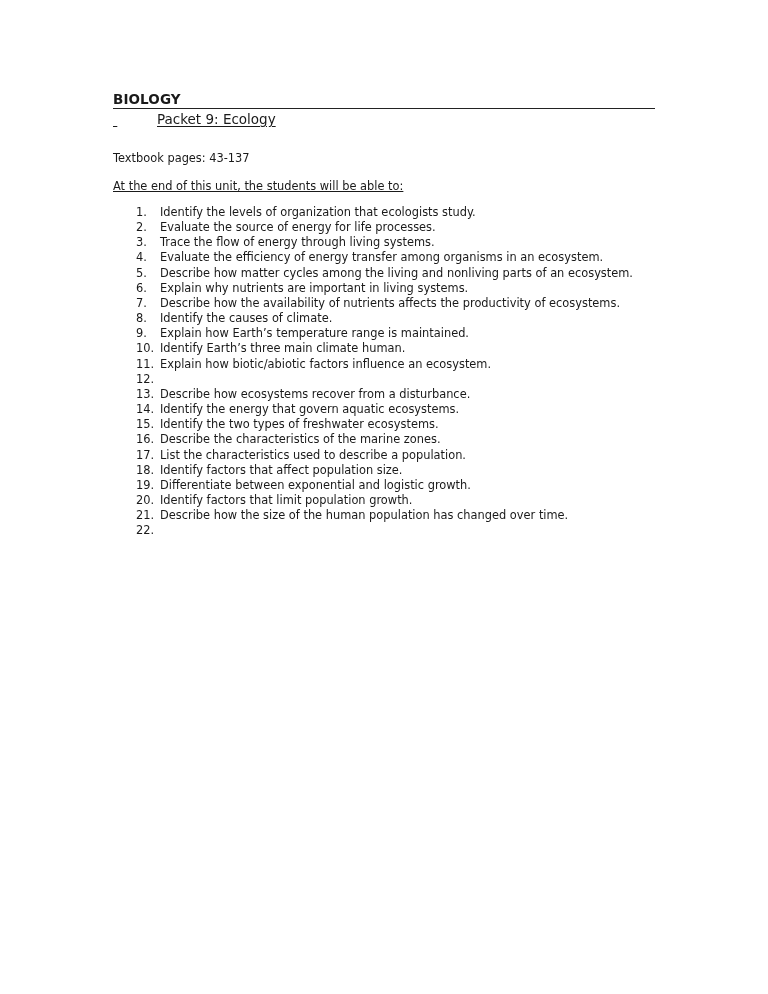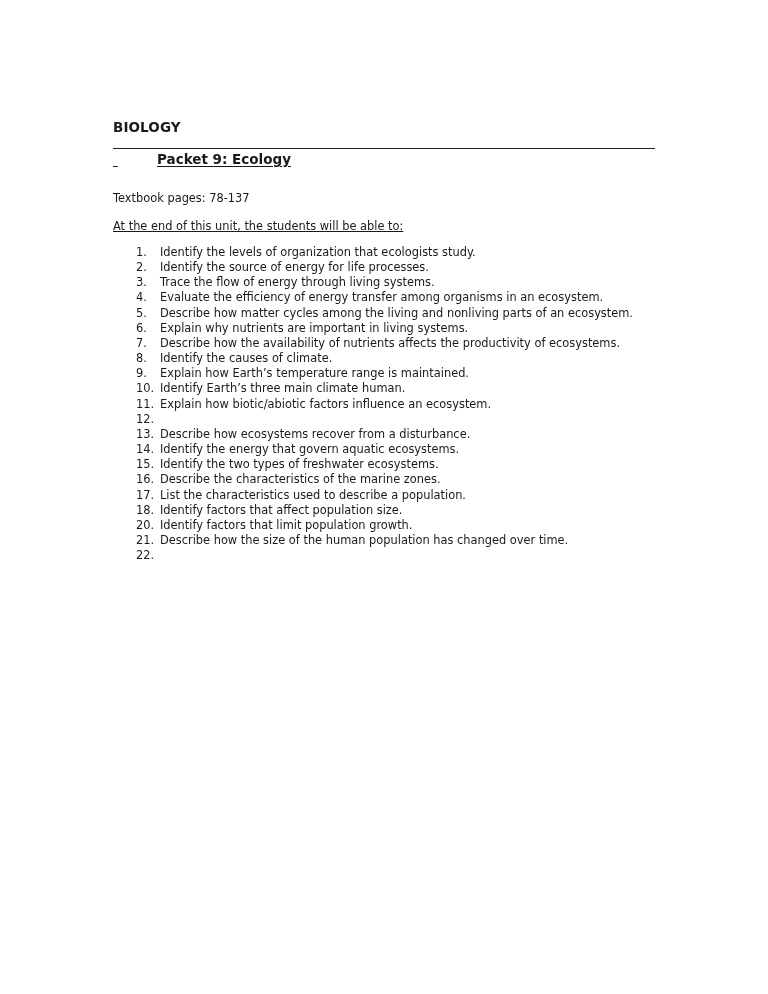--- a/index.html
+++ b/index.html
@@ -19,27 +19,26 @@
       position: absolute;
       left: 113px;
       top: 91px;
       width: 542px;
     }
     .subject-title {
       font-weight: bold;
       font-size: 13.5px;
       line-height: 17px;
       border-bottom: 1.5px solid #222;
-      padding-bottom: 12px;
+      padding-bottom: 0;
       letter-spacing: 0.1px;
-      margin-top: 28px;
     }
     .packet-title {
       display: inline-block;
-      font-weight: bold;
+      font-weight: normal;
       font-size: 13.5px;
       line-height: 17px;
       text-decoration: underline;
       text-underline-offset: 2px;
       margin-top: 1px;
     }
     .packet-title .indent {
       display: inline-block;
       width: 44px;
       text-decoration: underline;
@@ -76,32 +75,32 @@
       text-align: right;
     }
   </style>
 </head>
 <body>
 
 <div class="page">
   <div class="subject-title">BIOLOGY</div>
   <div class="packet-title"><span class="indent">&nbsp;</span><span>Packet 9: Ecology</span></div>
 
-  <div class="textbook">Textbook pages:  78-137</div>
+  <div class="textbook">Textbook pages:  43-137</div>
 
   <div class="intro">At the end of this unit, the students will be able to:</div>
 
   <ol class="objectives">
     <li>
         <span class="num">1.</span>
         <span class="txt">Identify the levels of organization that ecologists study.</span>
       </li>
     <li>
         <span class="num">2.</span>
-        <span class="txt">Identify the source of energy for life processes.</span>
+        <span class="txt">Evaluate the source of energy for life processes.</span>
       </li>
     <li>
         <span class="num">3.</span>
         <span class="txt">Trace the flow of energy through living systems.</span>
       </li>
     <li>
         <span class="num">4.</span>
         <span class="txt">Evaluate the efficiency of energy transfer among organisms in an ecosystem.</span>
       </li>
     <li>
@@ -153,20 +152,24 @@
       </li>
     <li>
         <span class="num">17.</span>
         <span class="txt">List the characteristics used to describe a population.</span>
       </li>
     <li>
         <span class="num">18.</span>
         <span class="txt">Identify factors that affect population size.</span>
       </li>
     <li>
+        <span class="num">19.</span>
+        <span class="txt">Differentiate between exponential and logistic growth.</span>
+      </li>
+    <li>
         <span class="num">20.</span>
         <span class="txt">Identify factors that limit population growth.</span>
       </li>
     <li>
         <span class="num">21.</span>
         <span class="txt">Describe how the size of the human population has changed over time.</span>
       </li>
     <li>
         <span class="num">22.</span>
       </li>

